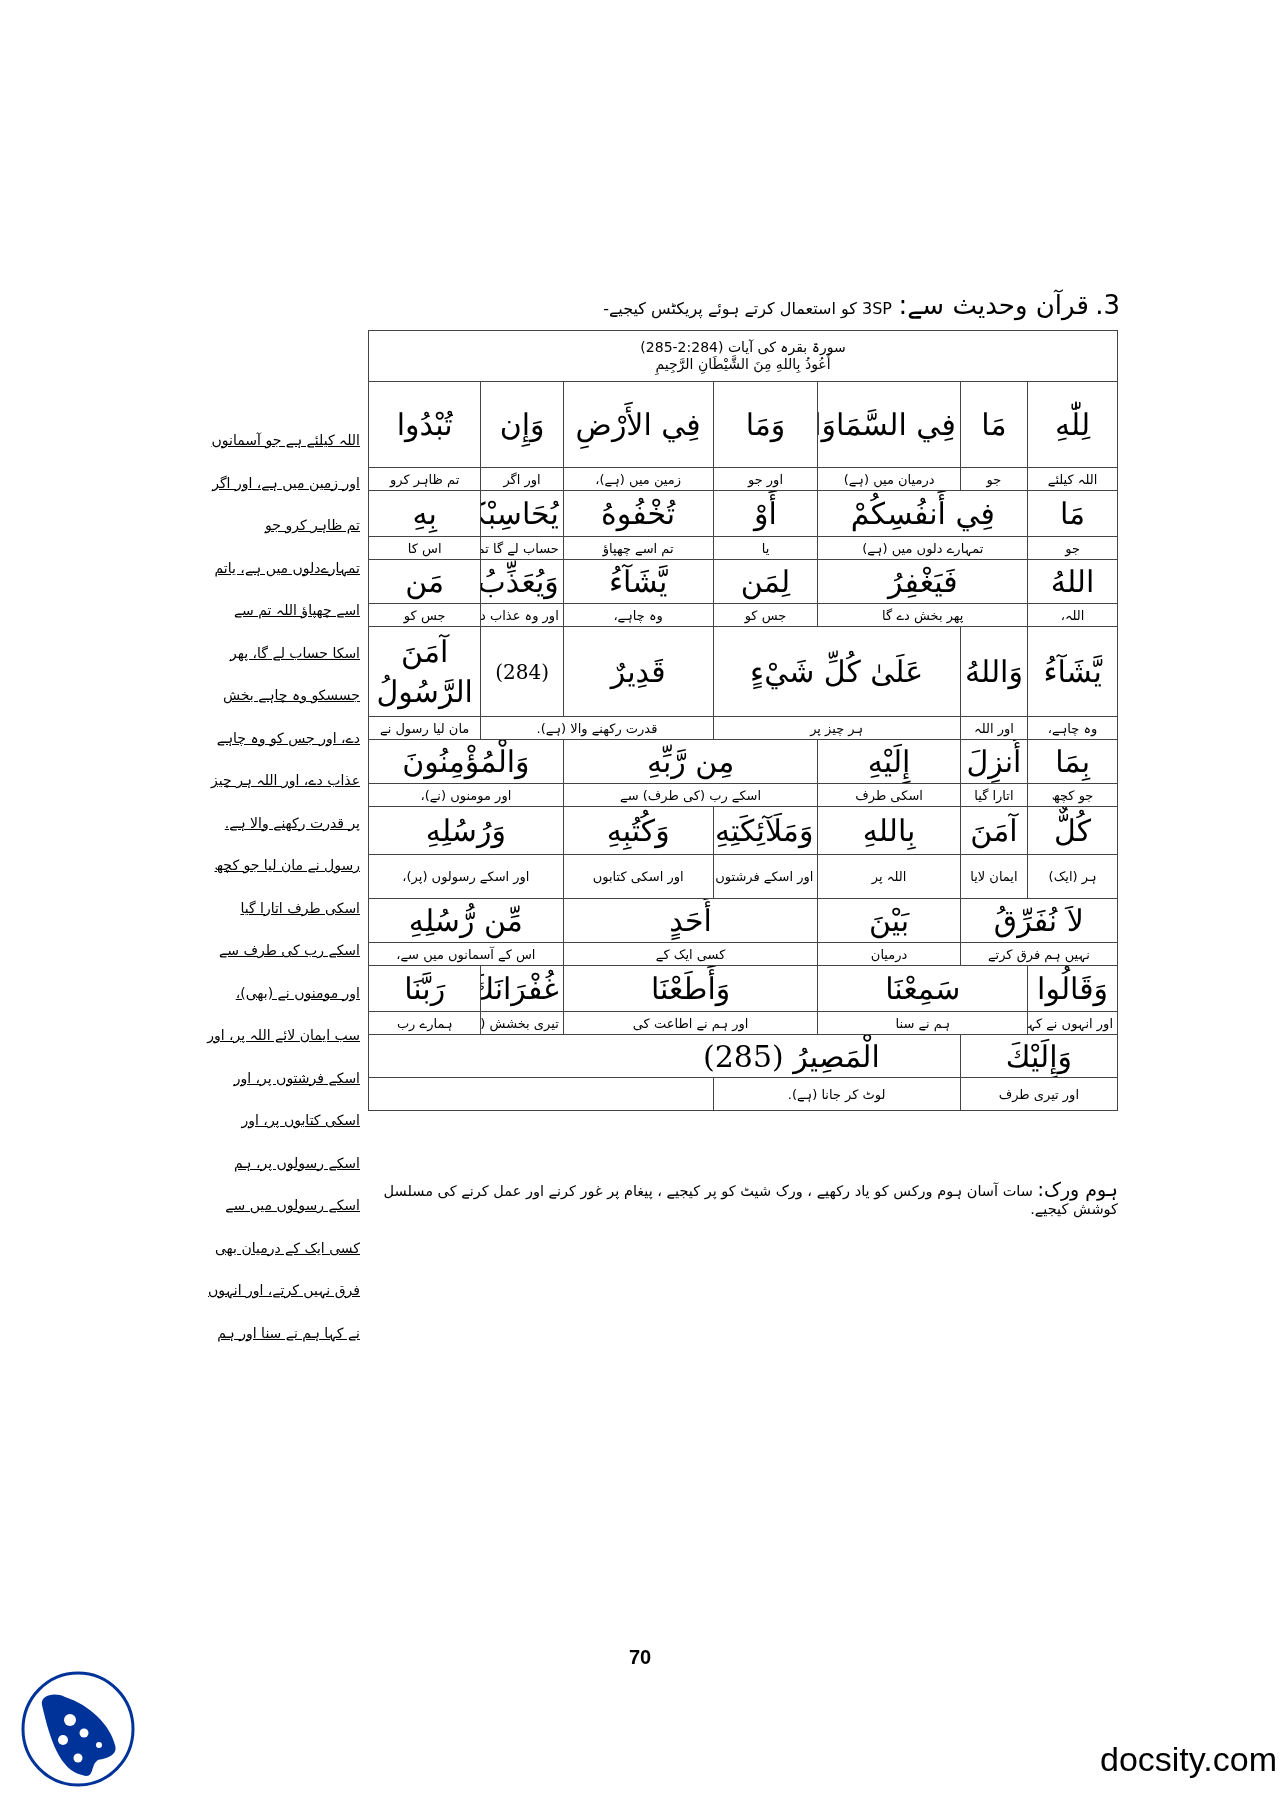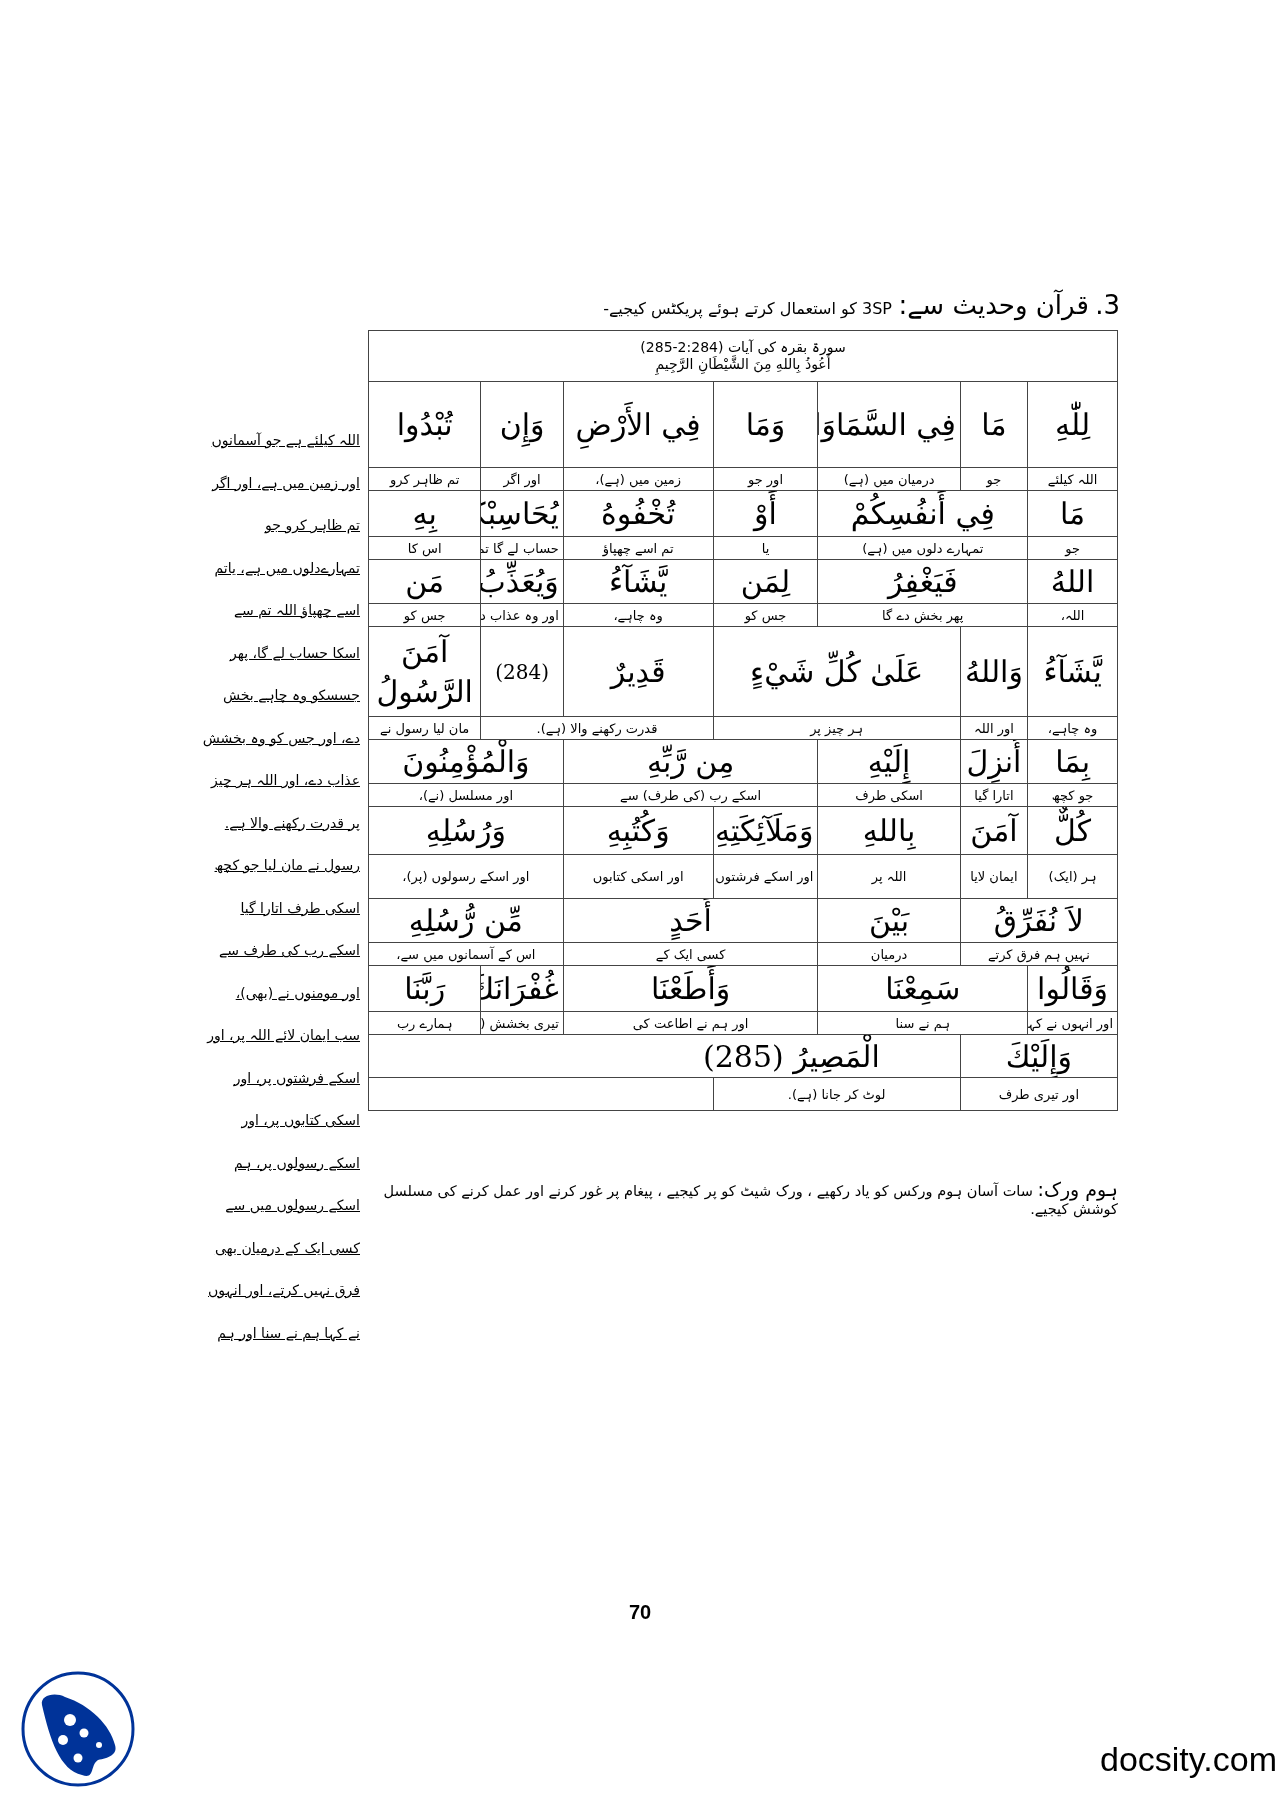--- a/index.html
+++ b/index.html
@@ -9,21 +9,21 @@
   .title .sub { font-size:16px; }
   table.main { position:absolute; left:368px; top:330px; width:750px; border-collapse:collapse; direction:rtl; table-layout:fixed; }
   table.main td { border:1.5px solid #444; padding:0 4px; text-align:center; vertical-align:middle; overflow:hidden; white-space:nowrap; }
   .hdr { height:50px; font-size:14px; line-height:17px; }
   .ayah td { font-family:"DejaVu Serif", serif; font-size:30px; }
   .trans td { font-size:13px; height:22px; }
   .side { position:absolute; left:150px; top:430px; width:210px; direction:rtl; text-align:right; font-size:14px; }
   .side div { height:42.5px; line-height:20px; white-space:nowrap;text-decoration:underline; }
   .hw { position:absolute; left:368px; top:1180px; width:750px; direction:rtl; text-align:right; font-size:14.5px; line-height:18px; }
   .hw .lbl { font-size:19px; }
-  .pnum { position:absolute; left:610px; top:1601px; width:60px; text-align:center; font-weight:bold; font-size:20px; font-family:"Liberation Sans", sans-serif; }
+  .pnum { position:absolute; left:610px; top:1646px; width:60px; text-align:center; font-weight:bold; font-size:20px; font-family:"Liberation Sans", sans-serif; }
   .logo { position:absolute; left:20px; top:1670px; width:116px; height:118px; }
   .brand { position:absolute; left:1100px; top:1740px; font-size:34px; color:#000000; font-family:"Liberation Sans", sans-serif; }
 </style>
 </head>
 <body>
 
 <div class="title">
   <span class="big">3.</span>
   <span class="big">قرآن وحدیث سے:</span>
   <span class="sub">3SP کو استعمال کرتے ہوئے پریکٹس کیجیے-</span>
@@ -121,21 +121,21 @@
     <td>أُنزِلَ</td>
     <td>إِلَيْهِ</td>
     <td colspan="2">مِن رَّبِّهِ</td>
     <td colspan="2">وَالْمُؤْمِنُونَ</td>
   </tr>
   <tr class="trans">
     <td>جو کچھ</td>
     <td>اتارا گیا</td>
     <td>اسکی طرف</td>
     <td colspan="2">اسکے رب (کی طرف) سے</td>
-    <td colspan="2">اور مسلسل (نے)،</td>
+    <td colspan="2">اور مومنوں (نے)،</td>
   </tr>
 
   <tr class="ayah" style="height:48px">
     <td>كُلٌّ</td>
     <td>آمَنَ</td>
     <td>بِاللهِ</td>
     <td>وَمَلَآئِكَتِهِ</td>
     <td>وَكُتُبِهِ</td>
     <td colspan="2">وَرُسُلِهِ</td>
   </tr>
@@ -189,21 +189,21 @@
   </table>
 
 <div class="side">
   <div>اللہ کیلئے ہے جو آسمانوں</div>
   <div>اور زمین میں ہے، اور اگر</div>
   <div>تم ظاہر کرو جو</div>
   <div>تمہارےدلوں میں ہے، یاتم</div>
   <div>اسے چھپاؤ اللہ تم سے</div>
   <div>اسکا حساب لے گا، پھر</div>
   <div>جسسکو وہ چاہے بخش</div>
-  <div>دے، اور جس کو وہ بخشش</div>
+  <div>دے، اور جس کو وہ چاہے</div>
   <div>عذاب دے، اور اللہ ہر چیز</div>
   <div>پر قدرت رکھنے والا ہے.</div>
   <div>رسول نے مان لیا جو کچھ</div>
   <div>اسکی طرف اتارا گیا</div>
   <div>اسکے رب کی طرف سے</div>
   <div>اور مومنوں نے (بھی)،</div>
   <div>سب ایمان لائے اللہ پر، اور</div>
   <div>اسکے فرشتوں پر، اور</div>
   <div>اسکی کتابوں پر، اور</div>
   <div>اسکے رسولوں پر، ہم</div>

